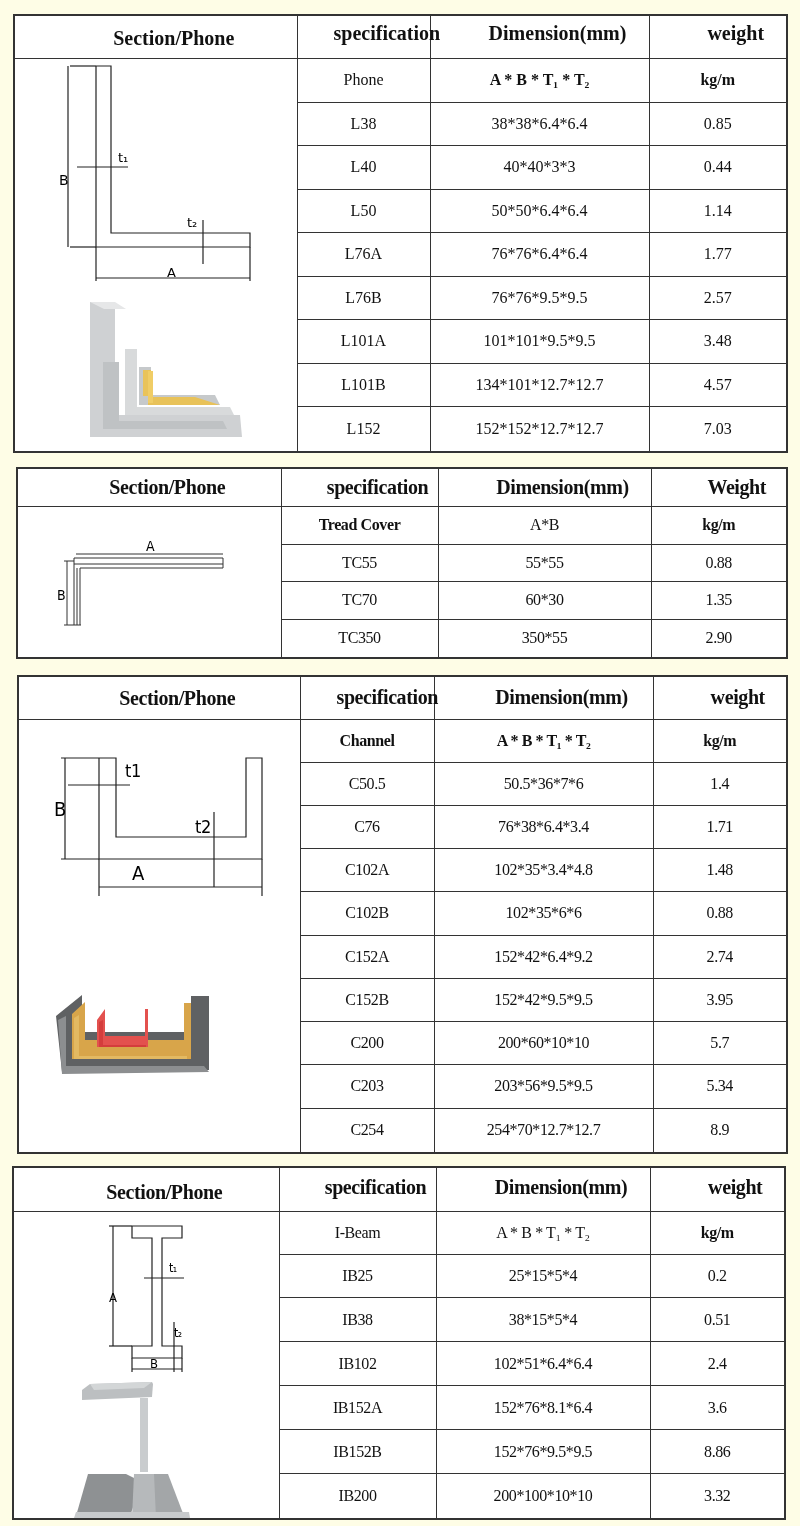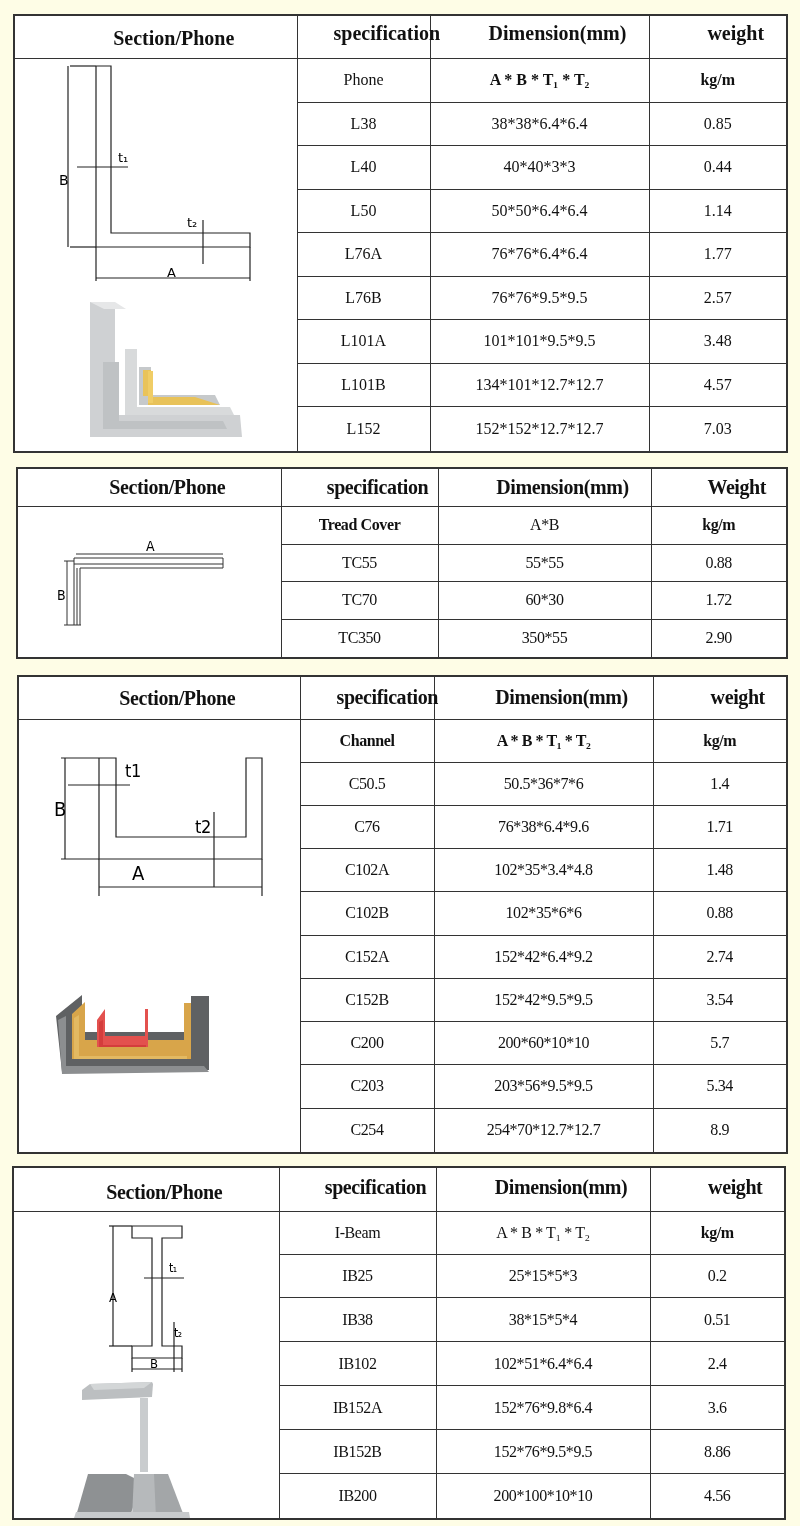--- a/index.html
+++ b/index.html
@@ -157,21 +157,21 @@
     <td class="sub">kg/m</td>
   </tr>
   <tr>
         <td>TC55</td>
         <td>55*55</td>
         <td>0.88</td>
       </tr>
   <tr>
         <td>TC70</td>
         <td>60*30</td>
-        <td>1.72</td>
+        <td>1.35</td>
       </tr>
   <tr>
         <td>TC350</td>
         <td>350*55</td>
         <td>2.90</td>
       </tr>
 </tbody>
   </table>
 
 <table class="tbl narrow" style="left:17px; top:675px; width:769px; height:476px;">
@@ -220,42 +220,42 @@
     <td class="sub">A * B * T₁ * T₂</td>
     <td class="sub">kg/m</td>
   </tr>
   <tr>
         <td>C50.5</td>
         <td>50.5*36*7*6</td>
         <td>1.4</td>
       </tr>
   <tr>
         <td>C76</td>
-        <td>76*38*6.4*9.6</td>
+        <td>76*38*6.4*3.4</td>
         <td>1.71</td>
       </tr>
   <tr>
         <td>C102A</td>
         <td>102*35*3.4*4.8</td>
         <td>1.48</td>
       </tr>
   <tr>
         <td>C102B</td>
         <td>102*35*6*6</td>
         <td>0.88</td>
       </tr>
   <tr>
         <td>C152A</td>
         <td>152*42*6.4*9.2</td>
         <td>2.74</td>
       </tr>
   <tr>
         <td>C152B</td>
         <td>152*42*9.5*9.5</td>
-        <td>3.54</td>
+        <td>3.95</td>
       </tr>
   <tr>
         <td>C200</td>
         <td>200*60*10*10</td>
         <td>5.7</td>
       </tr>
   <tr>
         <td>C203</td>
         <td>203*56*9.5*9.5</td>
         <td>5.34</td>
@@ -310,42 +310,42 @@
           <polygon points="62,300 175,300 176,306 60,306" fill="#c7cacc"></polygon>
         </g>
       </svg>
     </td>
     <td>I-Beam</td>
     <td>A * B * T₁ * T₂</td>
     <td class="sub">kg/m</td>
   </tr>
   <tr>
         <td>IB25</td>
-        <td>25*15*5*3</td>
+        <td>25*15*5*4</td>
         <td>0.2</td>
       </tr>
   <tr>
         <td>IB38</td>
         <td>38*15*5*4</td>
         <td>0.51</td>
       </tr>
   <tr>
         <td>IB102</td>
         <td>102*51*6.4*6.4</td>
         <td>2.4</td>
       </tr>
   <tr>
         <td>IB152A</td>
-        <td>152*76*9.8*6.4</td>
+        <td>152*76*8.1*6.4</td>
         <td>3.6</td>
       </tr>
   <tr>
         <td>IB152B</td>
         <td>152*76*9.5*9.5</td>
         <td>8.86</td>
       </tr>
   <tr>
         <td>IB200</td>
         <td>200*100*10*10</td>
-        <td>4.56</td>
+        <td>3.32</td>
       </tr>
 </tbody>
   </table>
 
 </body></html>

